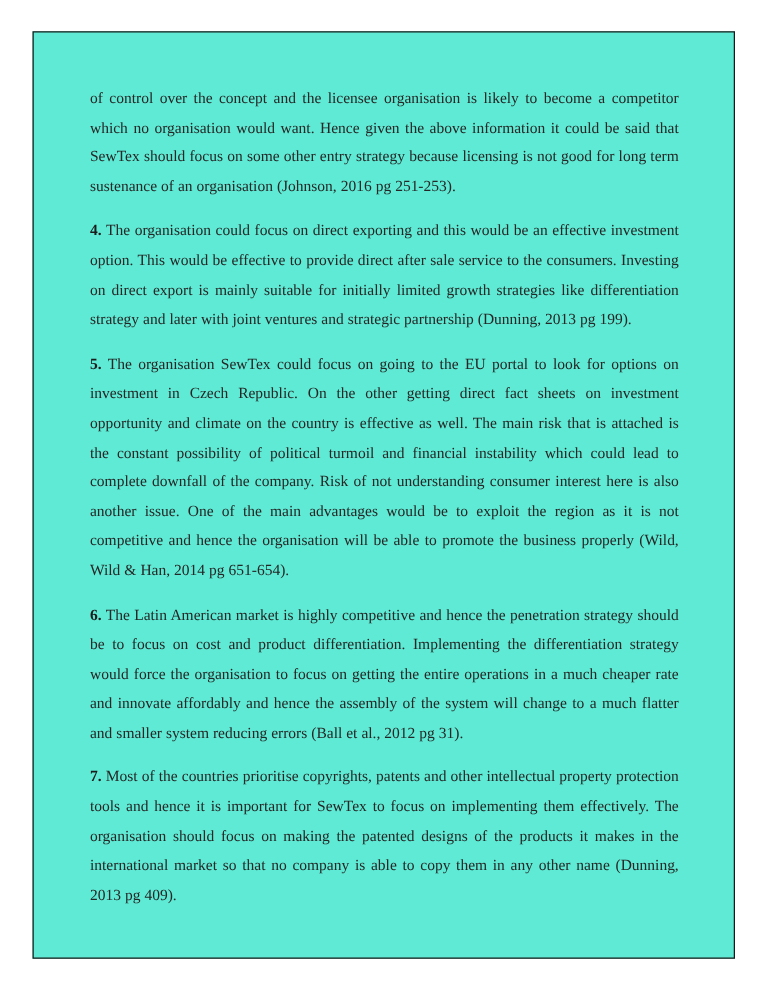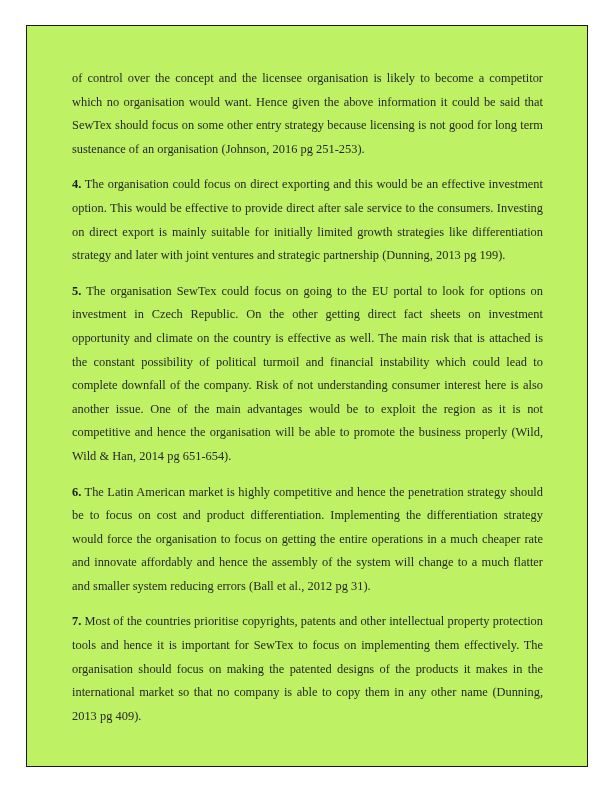--- a/index.html
+++ b/index.html
@@ -15,21 +15,21 @@
     -webkit-font-smoothing: antialiased;
   }
   .page-frame {
     position: absolute;
     left: 26px;
     top: 25px;
     width: 562px;
     height: 742px;
     border: 1px solid #1a1a1a;
     box-sizing: border-box;
-    background: #bef264;
+    background: #5eead4;
   }
   .page-body {
     position: absolute;
     left: 45px;
     top: 41px;
     width: 471px;
   }
   .doc-paragraph {
     font-size: 12.4px;
     line-height: 23.6px;

